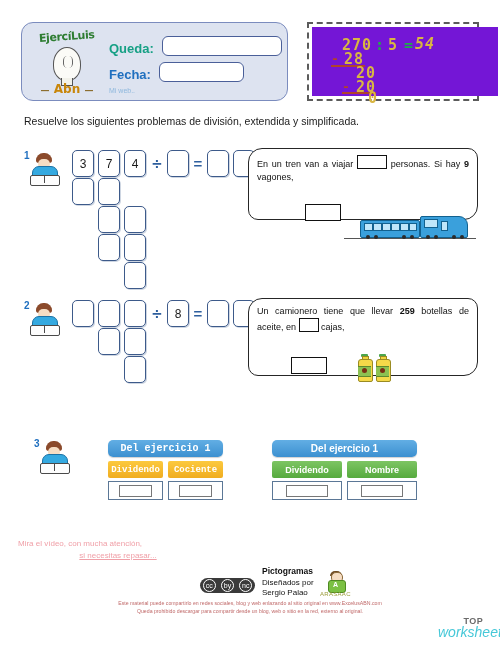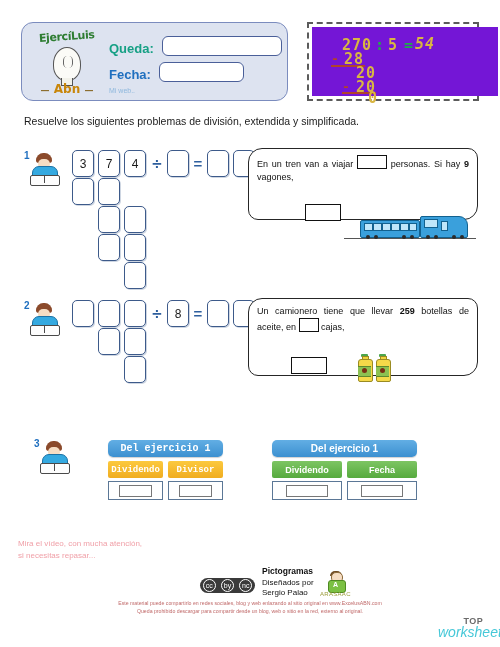--- a/index.html
+++ b/index.html
@@ -195,21 +195,21 @@
     flex:1;height:17px;border:1.4px solid #5b7796;background:#fff;
     display:flex;align-items:center;justify-content:center;
   }
   .tc span{display:block;width:60%;height:10px;border:1px solid #777;background:#fff;}
 
   
   .video-note{
     position:absolute;left:18px;top:538px;width:200px;
     font-size:8px;color:#f0a0a8;line-height:12px;
   }
-  .video-note .l2{display:block;}
+  .video-note .l2{display:block;text-align:center;text-decoration:underline;}
   .cc{
     position:absolute;left:200px;top:578px;width:55px;height:15px;
     background:#3a3a3a;border-radius:8px;
     display:flex;align-items:center;justify-content:space-around;
   }
   .cc i{
     width:11px;height:11px;border-radius:50%;border:1.2px solid #fff;
     color:#fff;font-size:7px;font-style:normal;
     display:flex;align-items:center;justify-content:center;
   }
@@ -409,37 +409,37 @@
     <div class="hair"></div>
     <div class="face"></div>
     <div class="body"></div>
     <div class="book"></div>
   </div>
 
   <div class="tbl" style="left:108px;top:440px;width:115px;font-family:Liberation Mono, monospace;">
     <div class="tbl-title">Del ejercicio 1</div>
     <div class="tbl-head">
       <div class="th orange">Dividendo</div>
-      <div class="th orange">Divisor</div>
+      <div class="th orange">Cociente</div>
     </div>
     <div class="tbl-cells">
       <div class="tc">
           <span></span>
         </div>
       <div class="tc">
           <span></span>
         </div>
     </div>
   </div>
 
   <div class="tbl" style="left:272px;top:440px;width:145px;">
     <div class="tbl-title">Del ejercicio 1</div>
     <div class="tbl-head">
       <div class="th green">Dividendo</div>
-      <div class="th green">Fecha</div>
+      <div class="th green">Nombre</div>
     </div>
     <div class="tbl-cells">
       <div class="tc">
           <span></span>
         </div>
       <div class="tc">
           <span></span>
         </div>
     </div>
   </div>

